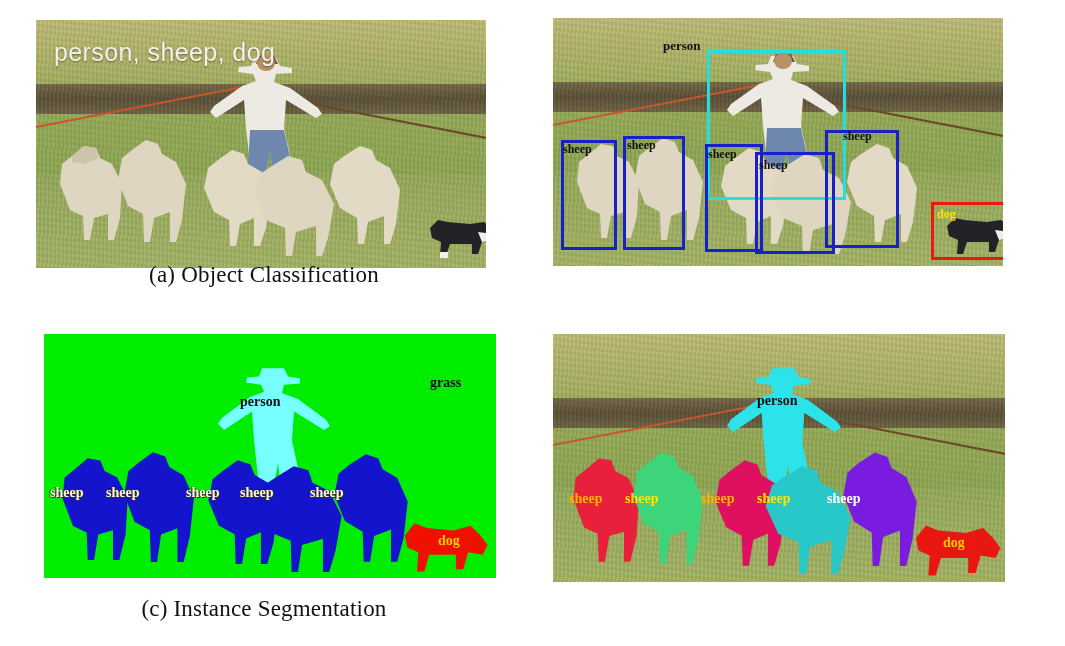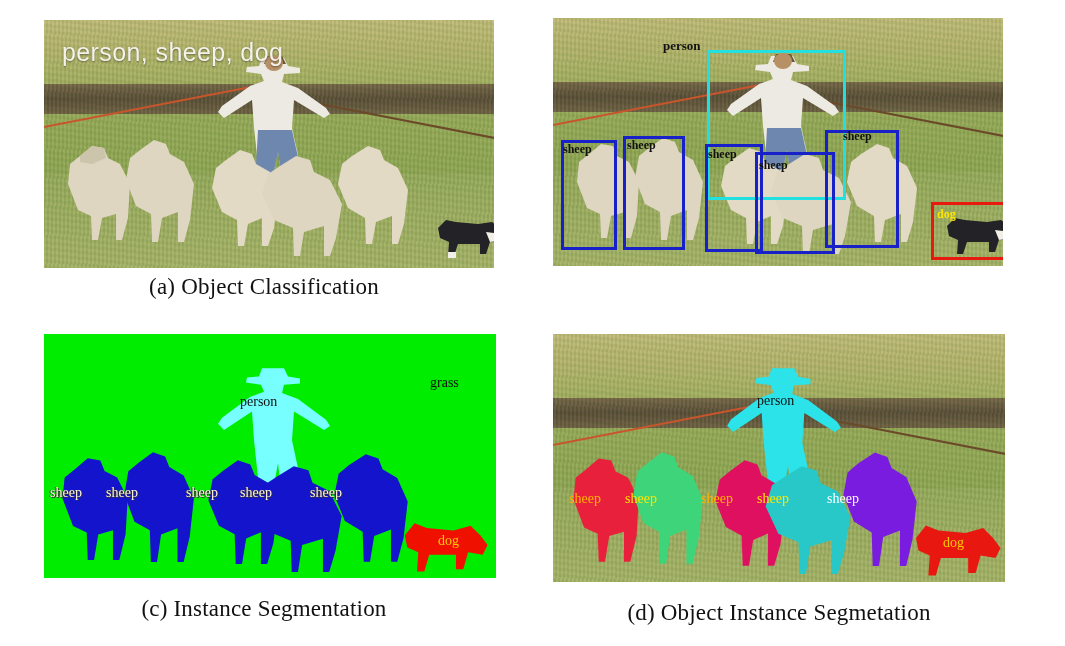--- a/index.html
+++ b/index.html
@@ -98,21 +98,21 @@
     font-weight: bold;
     font-size: 12px;
     line-height: 1;
     white-space: nowrap;
   }
 
   
   .seg-label {
     position: absolute;
     font-family: "Liberation Serif", serif;
-    font-weight: normal;
+    font-weight: bold;
     line-height: 1;
     white-space: nowrap;
   }
 
   .cls-text {
     position: absolute;
     color: #f4f2ea;
     font-family: "Liberation Sans", sans-serif;
     font-size: 25px;
     letter-spacing: .4px;
@@ -129,21 +129,21 @@
     white-space: nowrap;
     text-shadow: 0 1px 1px rgba(0,0,0,.10);
   }
 </style>
 </head>
 <body>
 
 <div class="figure-grid">
 
   <div class="panel" style="left:0;top:0;width:520px;height:320px;">
-    <div class="panel-image" style="left:44px;top:20px;width:450px;height:248px;">
+    <div class="panel-image" style="left:36px;top:20px;width:450px;height:248px;">
       <div class="field">
         <div class="sky-grass"></div>
         <div class="dirt-band"></div>
         <div class="grass-mid"></div>
         <div class="grass-low"></div>
         <div class="grass-tex"></div>
         <div class="rope" style="left:-10px;top:108px;width:218px;transform:rotate(-11deg);"></div>
         <div class="rope dark" style="left:250px;top:78px;width:212px;transform:rotate(11deg);"></div>
       </div>
 
@@ -187,21 +187,21 @@
         <svg viewBox="0 0 74 48" preserveAspectRatio="none">
             <path d="M4 16 L12 8 L22 10 L44 12 L58 10 L66 16 L72 24 L68 30 L56 30 L52 42 L46 42 L46 32 L24 32 L20 44 L14 44 L15 30 L6 26 Z" fill="#232327"></path>
             <path d="M52 20 L70 22 L70 28 L56 30 Z" fill="#f1efe6"></path>
             <path d="M14 40 L22 40 L22 46 L14 46 Z" fill="#f1efe6"></path>
           </svg>
       </div>
 
       <div class="cls-text" style="left:18px;top:18px;">person, sheep, dog</div>
     </div>
 
-    <div class="caption" style="left:24px;top:274px;width:480px;">(a) Object Classification</div>
+    <div class="caption" style="left:24px;top:262px;width:480px;">(a) Object Classification</div>
   </div>
 
   <div class="panel" style="left:520px;top:0;width:545px;height:320px;">
     <div class="panel-image" style="left:33px;top:18px;width:450px;height:248px;">
       <div class="field">
         <div class="sky-grass"></div>
         <div class="dirt-band"></div>
         <div class="grass-mid"></div>
         <div class="grass-low"></div>
         <div class="grass-tex"></div>
@@ -382,17 +382,16 @@
 
       <div class="seg-label" style="left:204px;top:60px;color:#101010;font-size:14px;">person</div>
       <div class="seg-label" style="left:16px;top:158px;color:#FFB400;font-size:14px;">sheep</div>
       <div class="seg-label" style="left:72px;top:158px;color:#FFE400;font-size:14px;">sheep</div>
       <div class="seg-label" style="left:148px;top:158px;color:#FFB400;font-size:14px;">sheep</div>
       <div class="seg-label" style="left:204px;top:158px;color:#FFE400;font-size:14px;">sheep</div>
       <div class="seg-label" style="left:274px;top:158px;color:#FFFFFF;font-size:14px;">sheep</div>
       <div class="seg-label" style="left:390px;top:202px;color:#FFC800;font-size:14px;">dog</div>
     </div>
 
-    <div class="caption" style="left:35px;top:auto;bottom:20px;width:448px;">(d) Object Instance Segmetation</div>
   </div>
 
 
 </div>
 
 </body></html>

